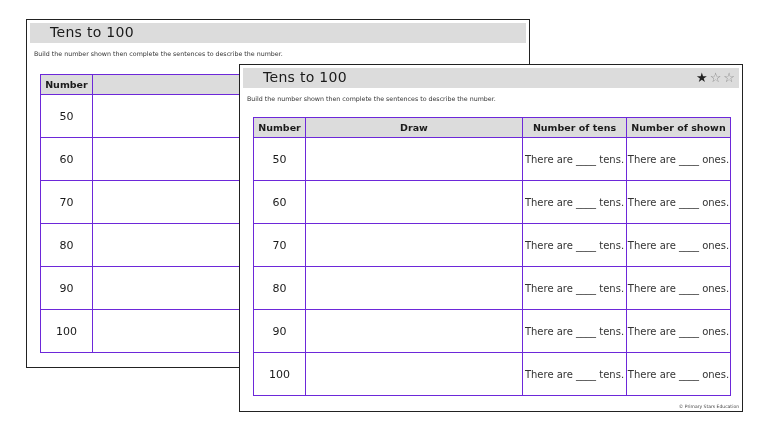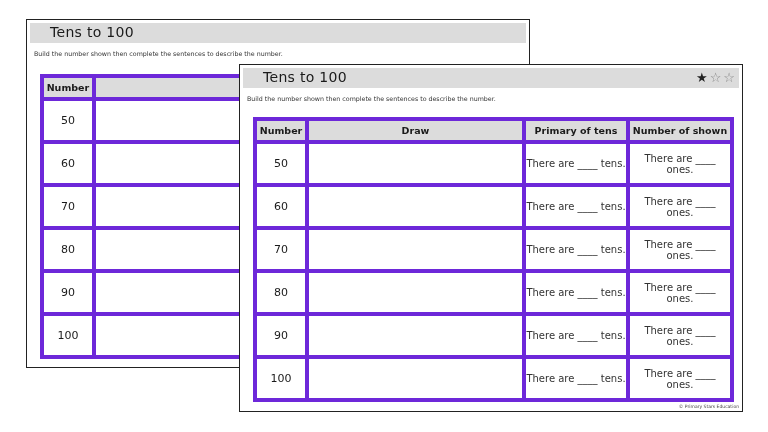--- a/index.html
+++ b/index.html
@@ -8,21 +8,21 @@
   #back{left:26px;top:19px;width:504px;height:349px;}
   #front{left:239px;top:64px;width:504px;height:348px;}
   .titlebar{position:absolute;left:3px;right:3px;top:3px;height:20px;background:#dcdcdc;}
   .title{position:absolute;left:20px;top:1px;font-size:14px;letter-spacing:0.3px;}
   .stars{position:absolute;right:4px;top:2px;font-size:13px;line-height:16px;}
   .star{display:inline-block;margin-left:2px;}
   .star.filled{color:#222;}
   .star.empty{color:#888;}
   .instr{position:absolute;left:7px;top:30px;font-size:6.3px;color:#333;white-space:nowrap;}
   table{position:absolute;border-collapse:collapse;table-layout:fixed;}
-  th,td{border:4px solid #6d28d9;padding:0;text-align:center;}
+  th,td{border:1px solid #6d28d9;padding:0;text-align:center;}
   th{background:#dcdcdc;font-size:9.5px;font-weight:bold;height:19px;}
   td.num{font-size:11px;}
   td.sent{font-size:10px;color:#333;}
   #back-table{left:13px;top:54px;}
   #front-table{left:13px;top:52px;}
   .copyright{position:absolute;right:3px;bottom:2px;font-size:4.5px;color:#444;}
 </style>
 </head>
 <body>
 
@@ -81,21 +81,21 @@
     <colgroup>
         <col style="width:52px">
         <col style="width:217px">
         <col style="width:104px">
         <col style="width:104px">
       </colgroup>
     <tbody>
         <tr>
       <th>Number</th>
       <th>Draw</th>
-      <th>Primary of tens</th>
+      <th>Number of tens</th>
       <th>Number of shown</th>
     </tr>
     <tr style="height:43px">
           <td class="num">50</td>
           <td></td>
           <td class="sent">There are ____ tens.</td>
           <td class="sent">There are ____ ones.</td>
         </tr>
     <tr style="height:43px">
           <td class="num">60</td>

